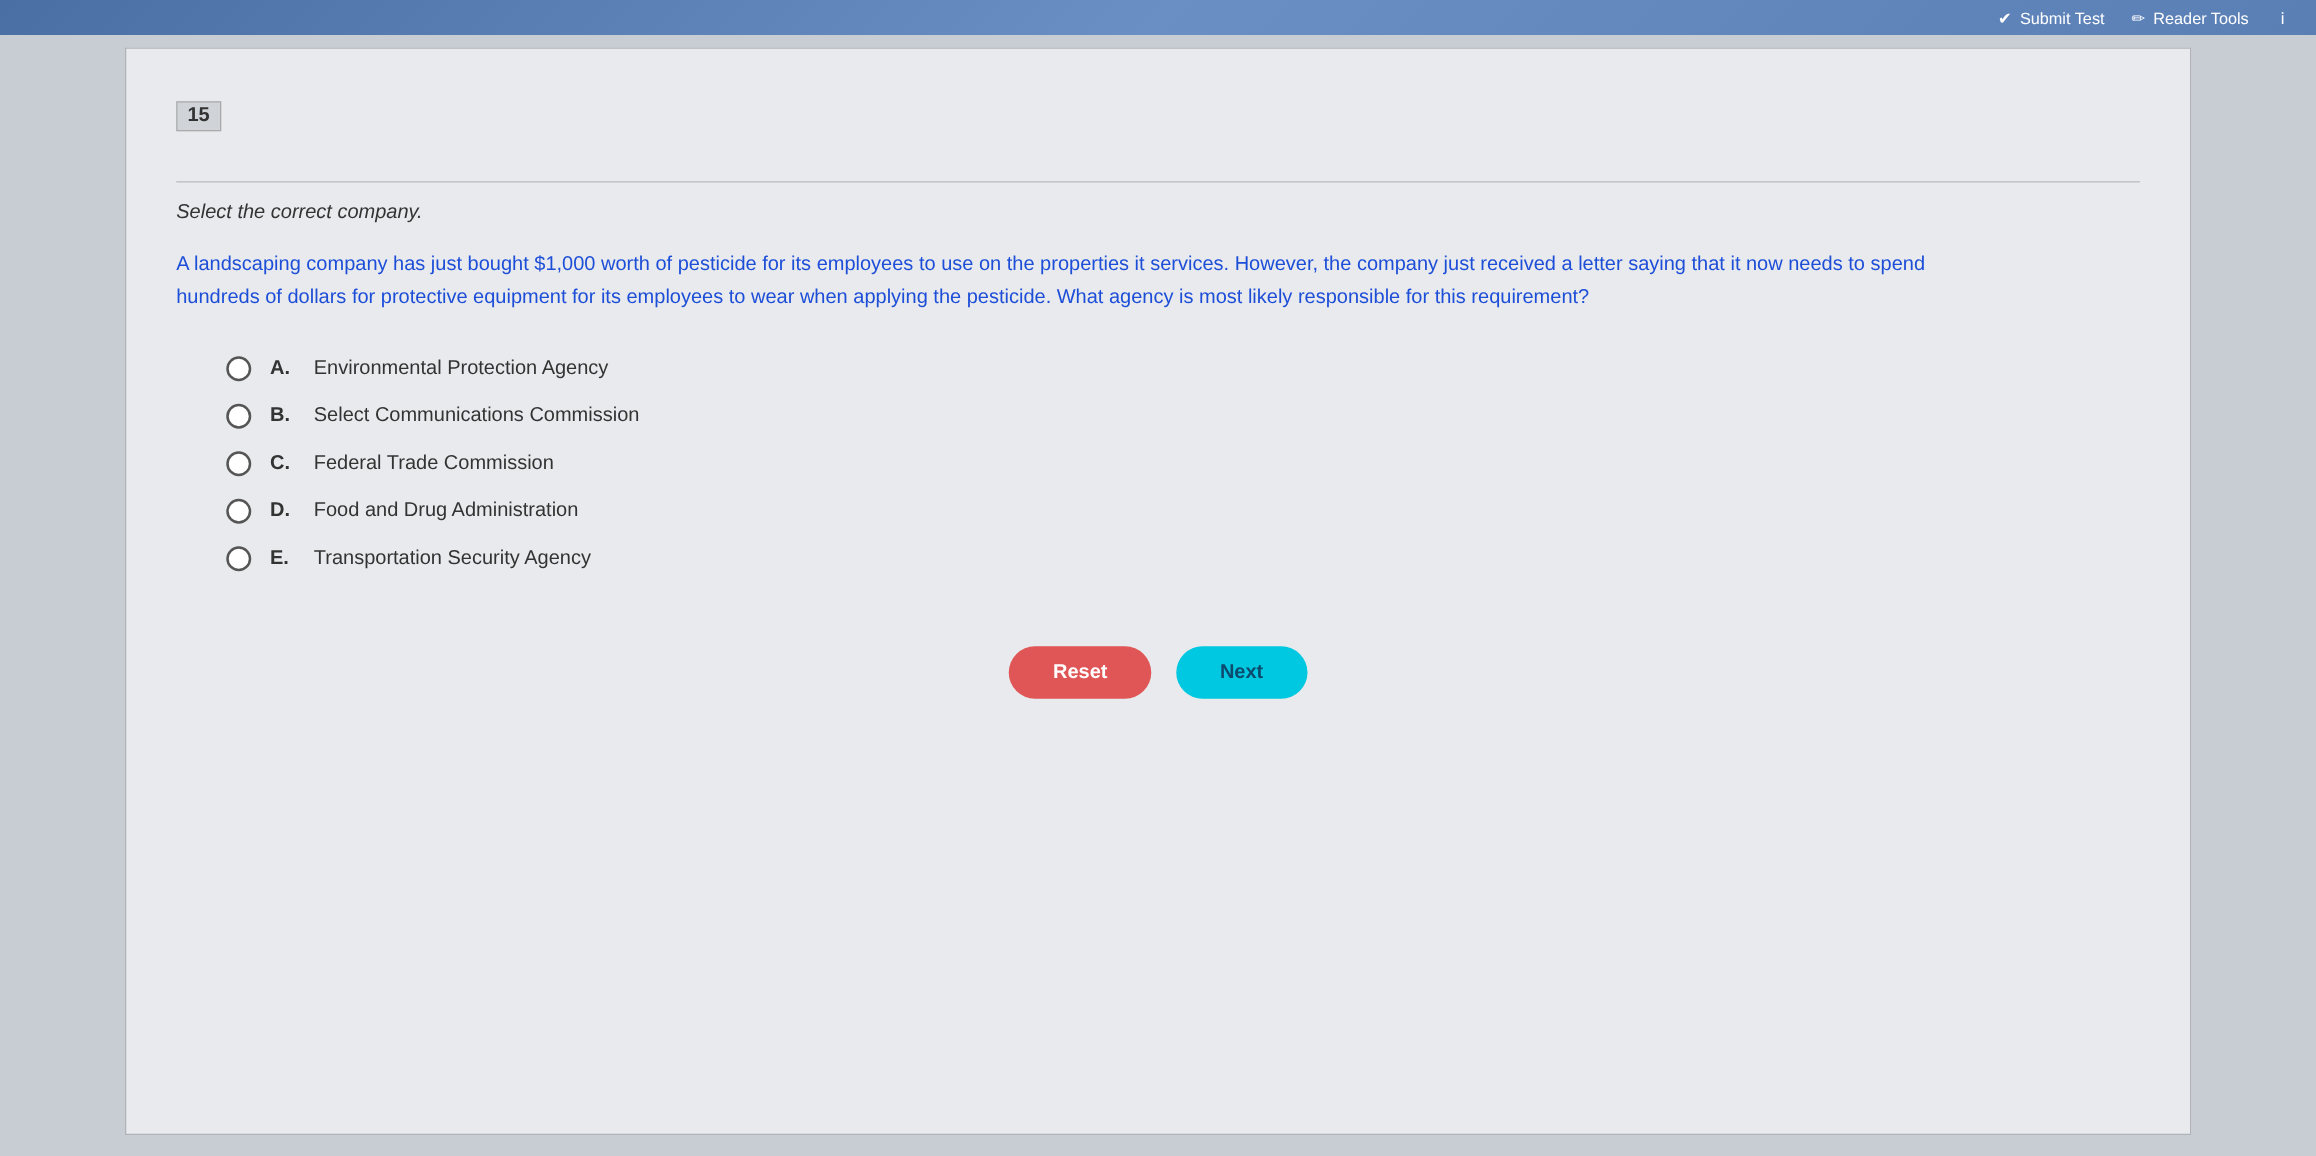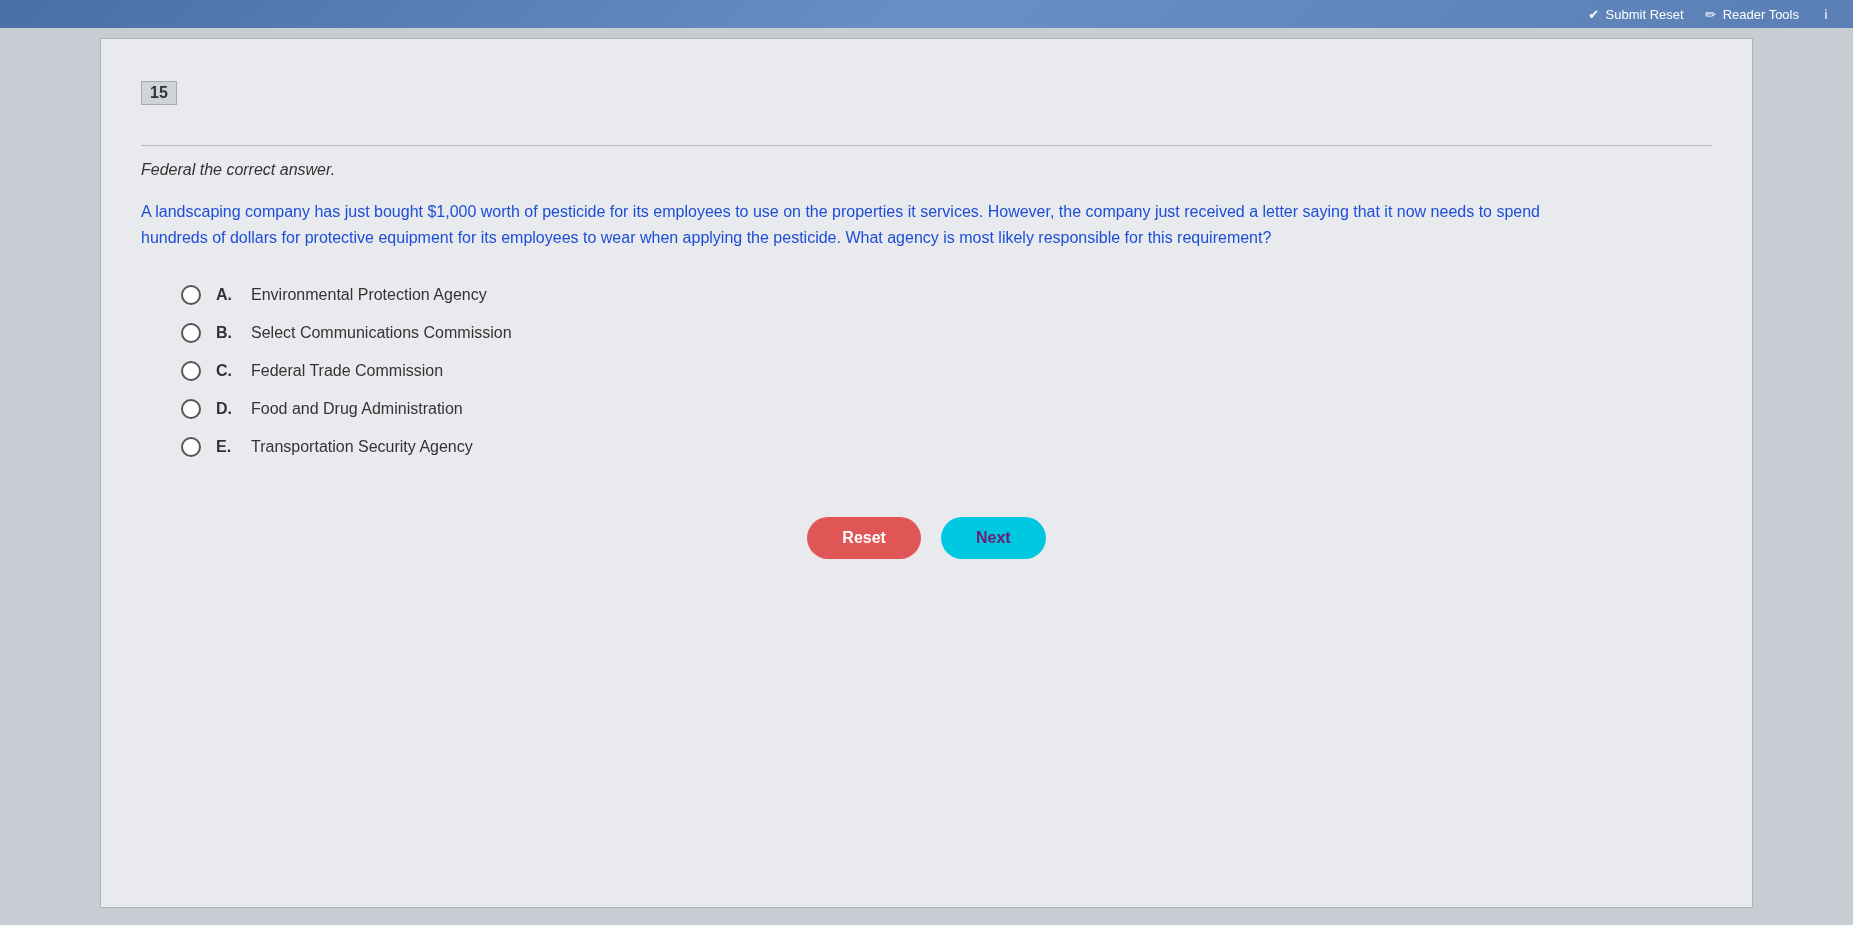--- a/index.html
+++ b/index.html
@@ -134,21 +134,21 @@
       border-radius: 25px;
       padding: 12px 35px;
       font-size: 16px;
       font-weight: bold;
       cursor: pointer;
       min-width: 100px;
     }
 
     .btn-next {
       background: #00c8e0;
-      color: #701a75;
+      color: #0c4a6e;
       border: none;
       border-radius: 25px;
       padding: 12px 35px;
       font-size: 16px;
       font-weight: bold;
       cursor: pointer;
       min-width: 100px;
     }
 
     .divider-line {
@@ -156,40 +156,40 @@
       border-top: 1px solid #bbb;
       margin: 15px 0;
     }
   </style>
 </head>
 <body>
 
 <div class="top-bar">
   <div class="top-bar-item">
     <span class="top-bar-icon">✔</span>
-    <span>Submit Reset</span>
+    <span>Submit Test</span>
   </div>
   <div class="top-bar-item">
     <span class="top-bar-icon">✏</span>
     <span>Reader Tools</span>
   </div>
   <div class="top-bar-item">
     <span class="top-bar-icon">ℹ</span>
   </div>
 </div>
 
 <div class="main-content">
 
   
   <div class="question-number">15</div>
 
   <hr class="divider-line">
 
   
-  <p class="instruction">Federal the correct answer.</p>
+  <p class="instruction">Select the correct company.</p>
 
   
   <p class="question-text">A landscaping company has just bought $1,000 worth of pesticide for its employees to use on the properties it services. However, the company just received a letter saying that it now needs to spend hundreds of dollars for protective equipment for its employees to wear when applying the pesticide. What agency is most likely responsible for this requirement?</p>
 
   
   <ul class="options-list">
     <li class="option-item">
       <div class="radio-circle"></div>
       <span class="option-letter">A.</span>
       <span class="option-text">Environmental Protection Agency</span>

